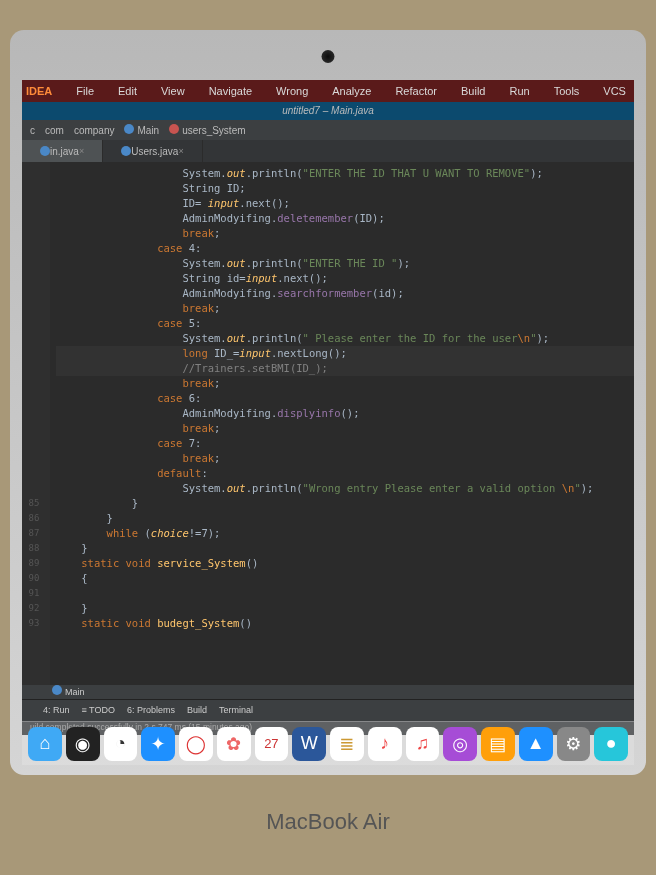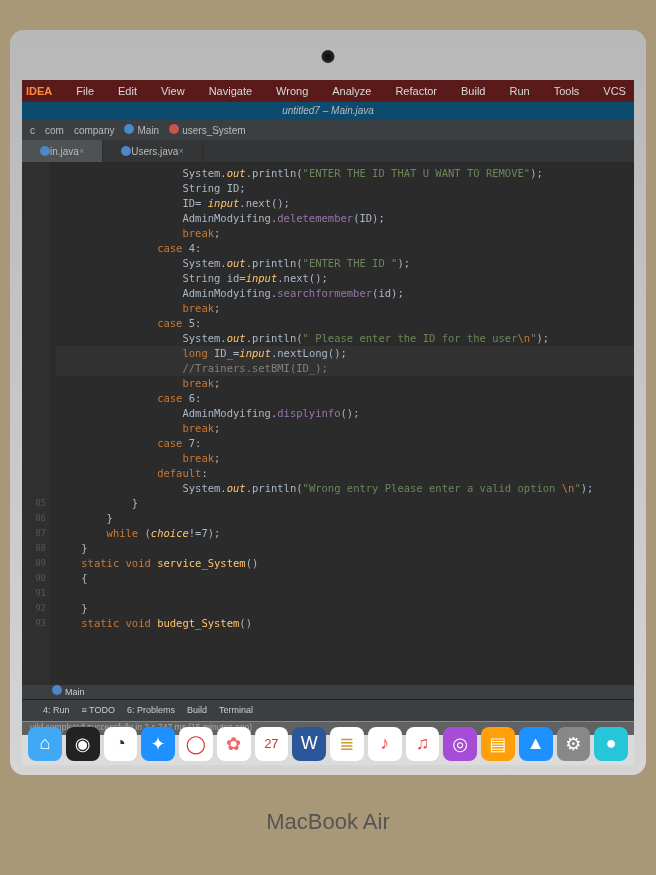--- a/index.html
+++ b/index.html
@@ -97,21 +97,21 @@
     position: relative;
     display: flex;
     height: calc(100% - 22px - 18px - 20px - 22px - 50px);
     background: #2b2b2b;
     font-family: "Menlo", "Consolas", monospace;
     font-size: 10.5px;
   }
   .gutter {
     width: 28px;
     background: #2f2f2f;
-    text-align: right;
+    text-align: center;
     padding: 4px 4px 4px 0;
     color: #555;
     font-size: 9px;
     line-height: 15px;
   }
   .code {
     flex: 1;
     padding: 4px 0 0 6px;
     line-height: 15px;
     white-space: pre;

